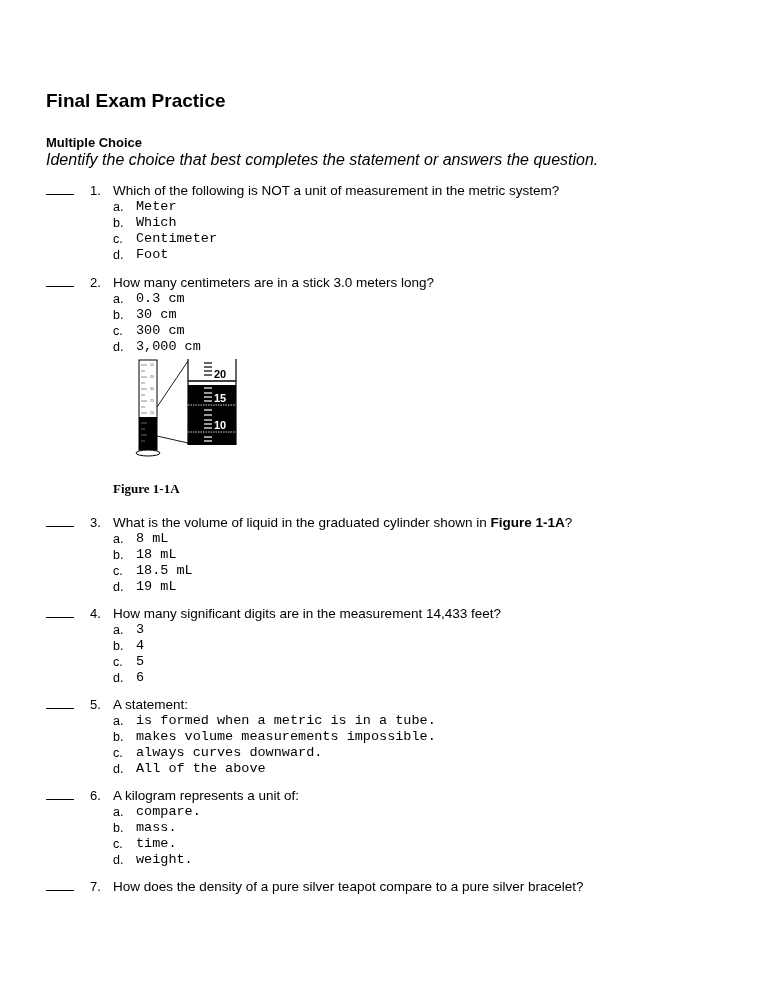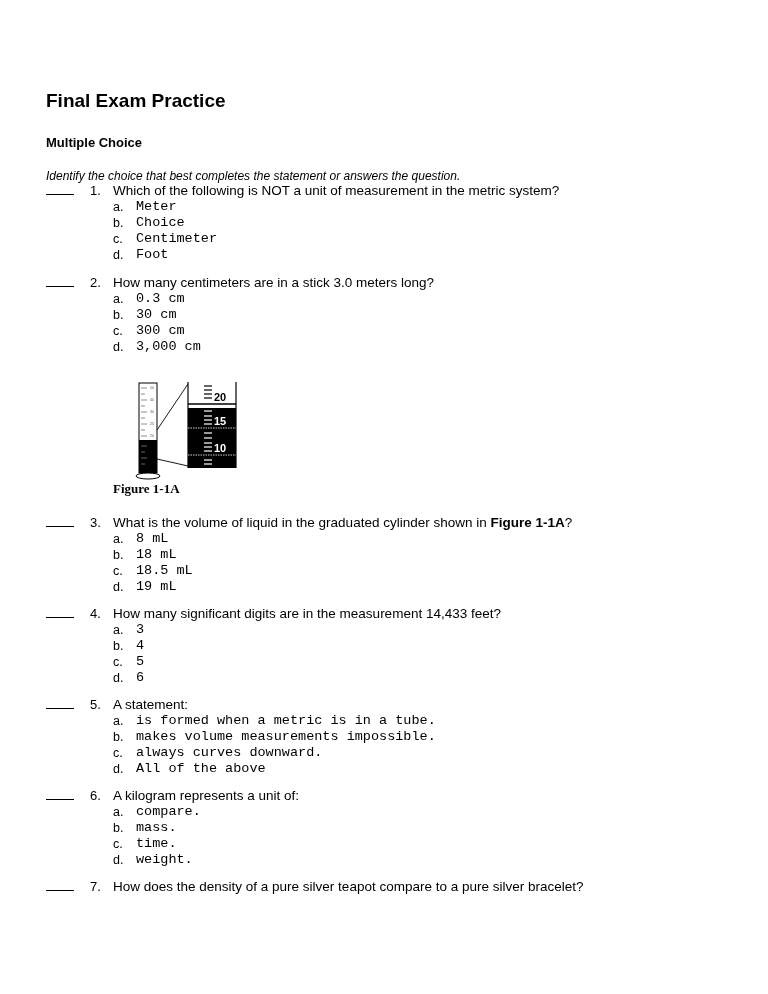--- a/index.html
+++ b/index.html
@@ -1,50 +1,50 @@
 <!DOCTYPE html>
 <html><head>
 <meta charset="utf-8">
 <style>
   html, body { margin:0; padding:0; background:#ffffff; }
   body { width:768px; height:994px; position:relative; overflow:hidden; color:#000; }
   .title { position:absolute; left:46px; top:90px; font-family:"Liberation Sans", sans-serif; font-weight:bold; font-size:19px; }
   .section { position:absolute; left:46px; top:135px; font-family:"Liberation Sans", sans-serif; font-weight:bold; font-size:13px;text-align:center; }
-  .instr { position:absolute; left:46px; top:151px; font-family:"Liberation Sans", sans-serif; font-style:italic; font-size:12px;margin-top:18px; }
+  .instr { position:absolute; left:46px; top:151px; font-family:"Liberation Sans", sans-serif; font-style:italic; font-size:16px; }
   .q { position:absolute; left:46px; width:680px; }
   .q .blank { position:absolute; left:0; top:11px; width:28px; border-bottom:1.3px solid #000; }
   .q .num { position:absolute; left:44px; top:0; font-family:"Liberation Sans", sans-serif; font-size:13px; line-height:16px; }
   .q .stem { position:absolute; left:67px; top:0; font-family:Liberation Sans, sans-serif; font-size:13.5px; line-height:16px; white-space:nowrap; }
   .q .stem b { font-weight:bold; }
   .opts { position:absolute; left:67px; top:16px; }
   .opt { height:16px; position:relative; white-space:nowrap; }
   .opt .ol { position:absolute; left:0; font-family:"Liberation Sans", sans-serif; font-size:12.5px; line-height:16px; }
   .opt .ot { position:absolute; left:23px; font-family:Liberation Mono, monospace; font-size:13.5px; line-height:16px; }
-  .figure { position:absolute; left:133px; top:380px; width:110px; height:105px; }
+  .figure { position:absolute; left:133px; top:357px; width:110px; height:105px; }
   .caption { position:absolute; left:113px; top:481px; font-family:"Liberation Serif", serif; font-weight:bold; font-size:13px; }
 </style>
 </head>
 <body>
 
 <div class="title">Final Exam Practice</div>
 <div class="section">Multiple Choice</div>
 <div class="instr">Identify the choice that best completes the statement or answers the question.</div>
 
 <div class="q" style="top:183px;">
   <span class="blank"></span>
   <span class="num">1.</span>
   <span class="stem">Which of the following is NOT a unit of measurement in the metric system?</span>
   <div class="opts">
     <div class="opt">
         <span class="ol">a.</span>
         <span class="ot">Meter</span>
       </div>
     <div class="opt">
         <span class="ol">b.</span>
-        <span class="ot">Choice</span>
+        <span class="ot">Which</span>
       </div>
     <div class="opt">
         <span class="ol">c.</span>
         <span class="ot">Centimeter</span>
       </div>
     <div class="opt">
         <span class="ol">d.</span>
         <span class="ot">Foot</span>
       </div>
   </div>

